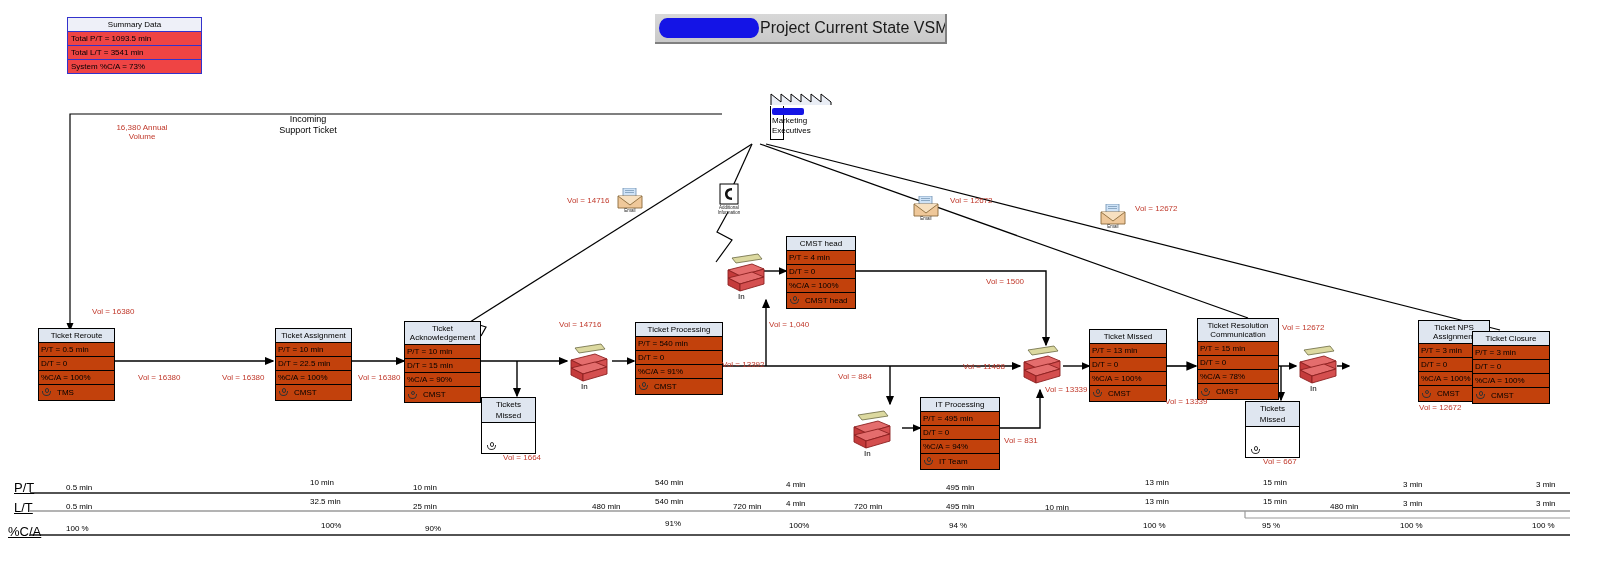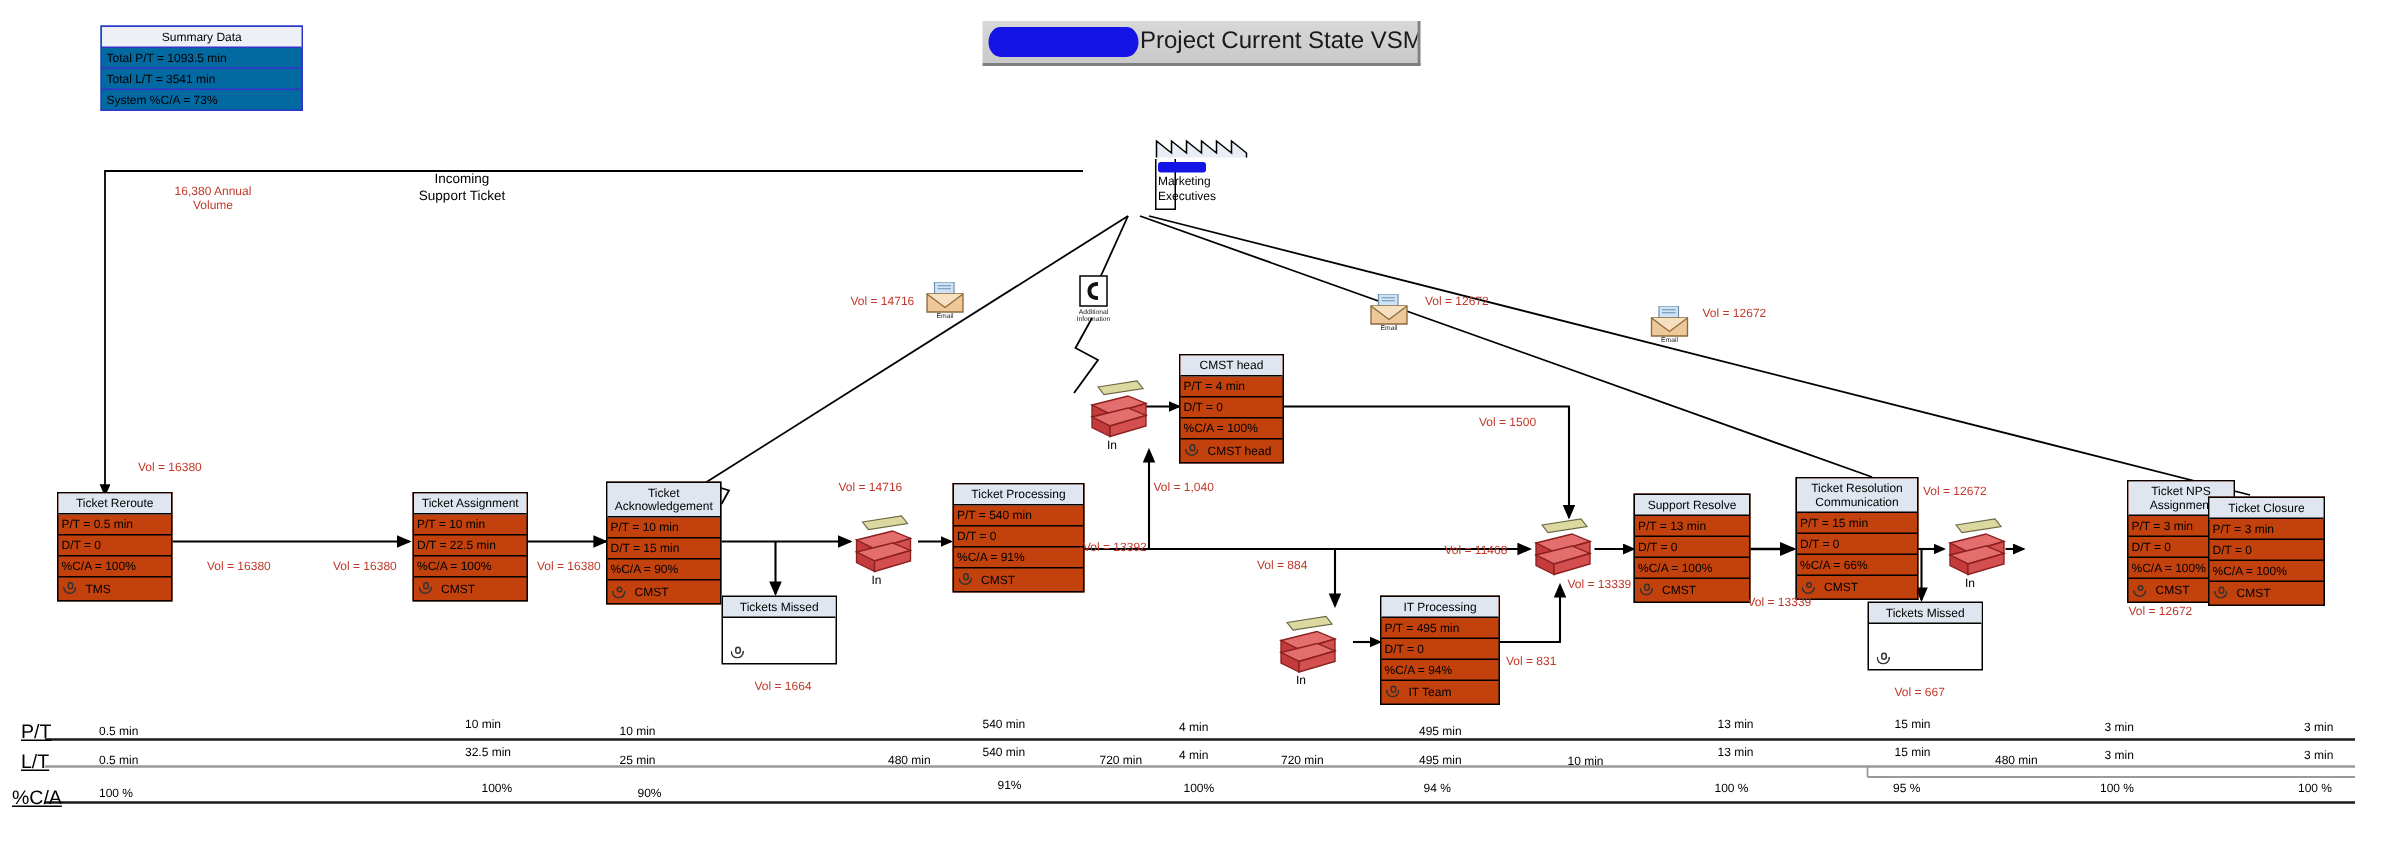--- a/index.html
+++ b/index.html
@@ -21,21 +21,21 @@
     width: 1600px; height: 563px;
     pointer-events: none;
   }
 
   
   .summary {
     position: absolute;
     left: 67px; top: 17px;
     width: 135px;
     border: 1px solid #3333cc;
-    background: #0369a1;
+    background: #ef4444;
     font-size: 8px;
     color: #000;
   }
   .summary .hdr {
     text-align: center;
     background: #eef0f8;
     border-bottom: 1px solid #3333cc;
     padding: 1px 2px;
     line-height: 11px;
   }
@@ -126,21 +126,21 @@
     width: 2.5px; height: 2.5px;
     border: 1px solid #333;
     border-radius: 50%;
   }
 
   
   .invbox {
     position: absolute;
     border: 1px solid #000;
     background: #fff;
-    width: 77px;
+    width: 55px;
     font-size: 8px;
   }
   .invbox .title {
     background: #dfe6f0;
     border-bottom: 1px solid #000;
     text-align: center;
     line-height: 11px;
     padding: 1px;
   }
   .invbox .body { height: 30px; position: relative; }
@@ -491,38 +491,38 @@
     <div class="cell">P/T = 495 min</div>
     <div class="cell">D/T = 0</div>
     <div class="cell">%C/A = 94%</div>
     <div class="res">
       <span class="opicon"></span>
       <span class="who">IT Team</span>
     </div>
   </div>
 
   <div class="proc" style="left:1089px; top:329px; width:78px;">
-    <div class="title">Support Resolve</div>
+    <div class="title">Ticket Missed</div>
     <div class="cell">P/T = 13 min</div>
     <div class="cell">D/T = 0</div>
     <div class="cell">%C/A = 100%</div>
     <div class="res">
       <span class="opicon"></span>
       <span class="who">CMST</span>
     </div>
   </div>
 
   <div class="proc" style="left:1197px; top:318px; width:82px;">
     <div class="title">
       <div>Ticket Resolution</div>
       <div>Communication</div>
     </div>
     <div class="cell">P/T = 15 min</div>
     <div class="cell">D/T = 0</div>
-    <div class="cell">%C/A = 66%</div>
+    <div class="cell">%C/A = 78%</div>
     <div class="res">
       <span class="opicon"></span>
       <span class="who">CMST</span>
     </div>
   </div>
 
   <div class="proc" style="left:1418px; top:320px; width:72px;">
     <div class="title">
       <div>Ticket NPS</div>
       <div>Assignment</div>

